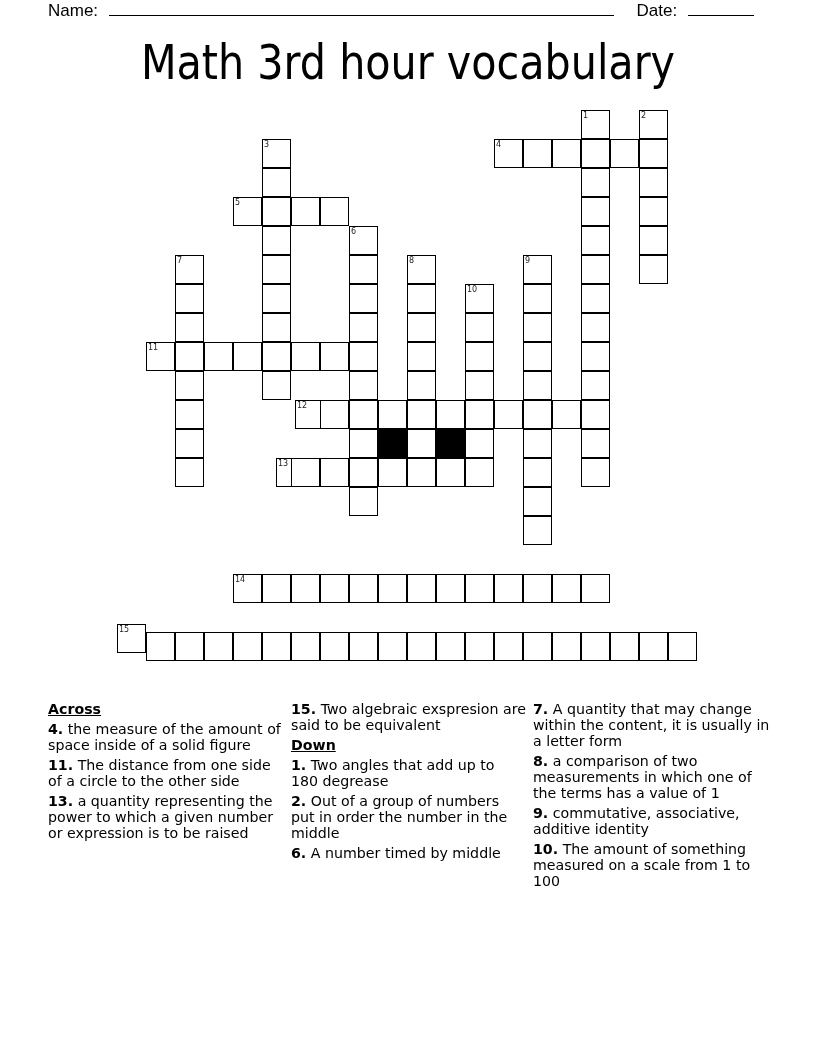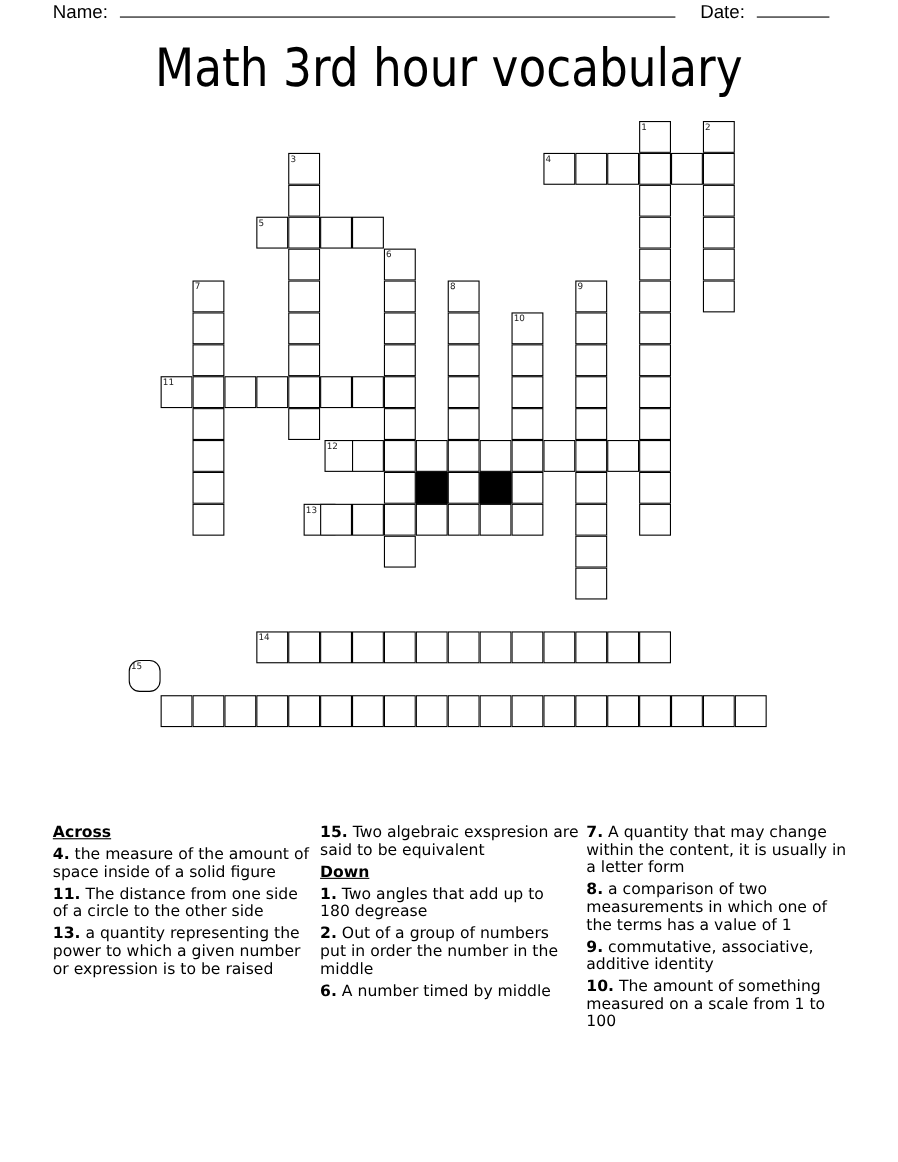--- a/index.html
+++ b/index.html
@@ -5,21 +5,21 @@
   html, body { margin:0; padding:0; background:#fff; }
   body { width:816px; height:1056px; position:relative; overflow:hidden; font-family:"DejaVu Sans", sans-serif; color:#000; }
   .header-line { position:absolute; top:0; left:48px; width:720px; height:20px; font-family:"Liberation Sans", sans-serif; font-size:17px; line-height:20px; white-space:nowrap; }
   .header-line .lbl { display:inline-block; }
   .header-line .blank { display:inline-block; border-bottom:1px solid #000; height:15px; vertical-align:baseline; }
   .title { position:absolute; top:30px; left:0; width:816px; text-align:center; font-family:"DejaVu Sans", sans-serif; font-size:48px; line-height:64px; letter-spacing:0px; transform:scaleX(0.86); transform-origin:center; }
   .grid { position:absolute; left:0; top:0; width:816px; height:700px; }
   .cell { position:absolute; width:29px; height:29px; box-sizing:border-box; border:1.5px solid #000; background:#fff; }
   .cell.black { background:#000; }
   .cell .num { position:absolute; top:0px; left:1px; font-family:"DejaVu Sans", sans-serif; font-size:8px; line-height:9px; color:#222; }
-  .clues { position:absolute; top:701px; font-family:"DejaVu Sans", sans-serif; font-size:14.2px; line-height:16px;margin-top:48px; }
+  .clues { position:absolute; top:701px; font-family:"DejaVu Sans", sans-serif; font-size:14.2px; line-height:16px; }
   .clues .hd { font-weight:bold; text-decoration:underline; margin-bottom:4px; }
   .clue { margin-bottom:4px; }
   .clue b { font-weight:bold; }
   .col1 { left:48px; width:235px; }
   .col2 { left:291px; width:235px; }
   .col3 { left:533px; width:240px; }
 </style>
 </head>
 <body>
 
@@ -161,21 +161,21 @@
     <div class="cell" style="left: 320px; top: 574px;"></div>
     <div class="cell" style="left: 349px; top: 574px;"></div>
     <div class="cell" style="left: 378px; top: 574px;"></div>
     <div class="cell" style="left: 407px; top: 574px;"></div>
     <div class="cell" style="left: 436px; top: 574px;"></div>
     <div class="cell" style="left: 465px; top: 574px;"></div>
     <div class="cell" style="left: 494px; top: 574px;"></div>
     <div class="cell" style="left: 523px; top: 574px;"></div>
     <div class="cell" style="left: 552px; top: 574px;"></div>
     <div class="cell" style="left: 581px; top: 574px;"></div>
-    <div class="cell" style="left: 117px; top: 600px; border-radius: 10px;">
+    <div class="cell" style="left: 117px; top: 624px;">
       <span class="num">15</span>
     </div>
     <div class="cell" style="left: 146px; top: 632px;"></div>
     <div class="cell" style="left: 175px; top: 632px;"></div>
     <div class="cell" style="left: 204px; top: 632px;"></div>
     <div class="cell" style="left: 233px; top: 632px;"></div>
     <div class="cell" style="left: 262px; top: 632px;"></div>
     <div class="cell" style="left: 291px; top: 632px;"></div>
     <div class="cell" style="left: 320px; top: 632px;"></div>
     <div class="cell" style="left: 349px; top: 632px;"></div>

